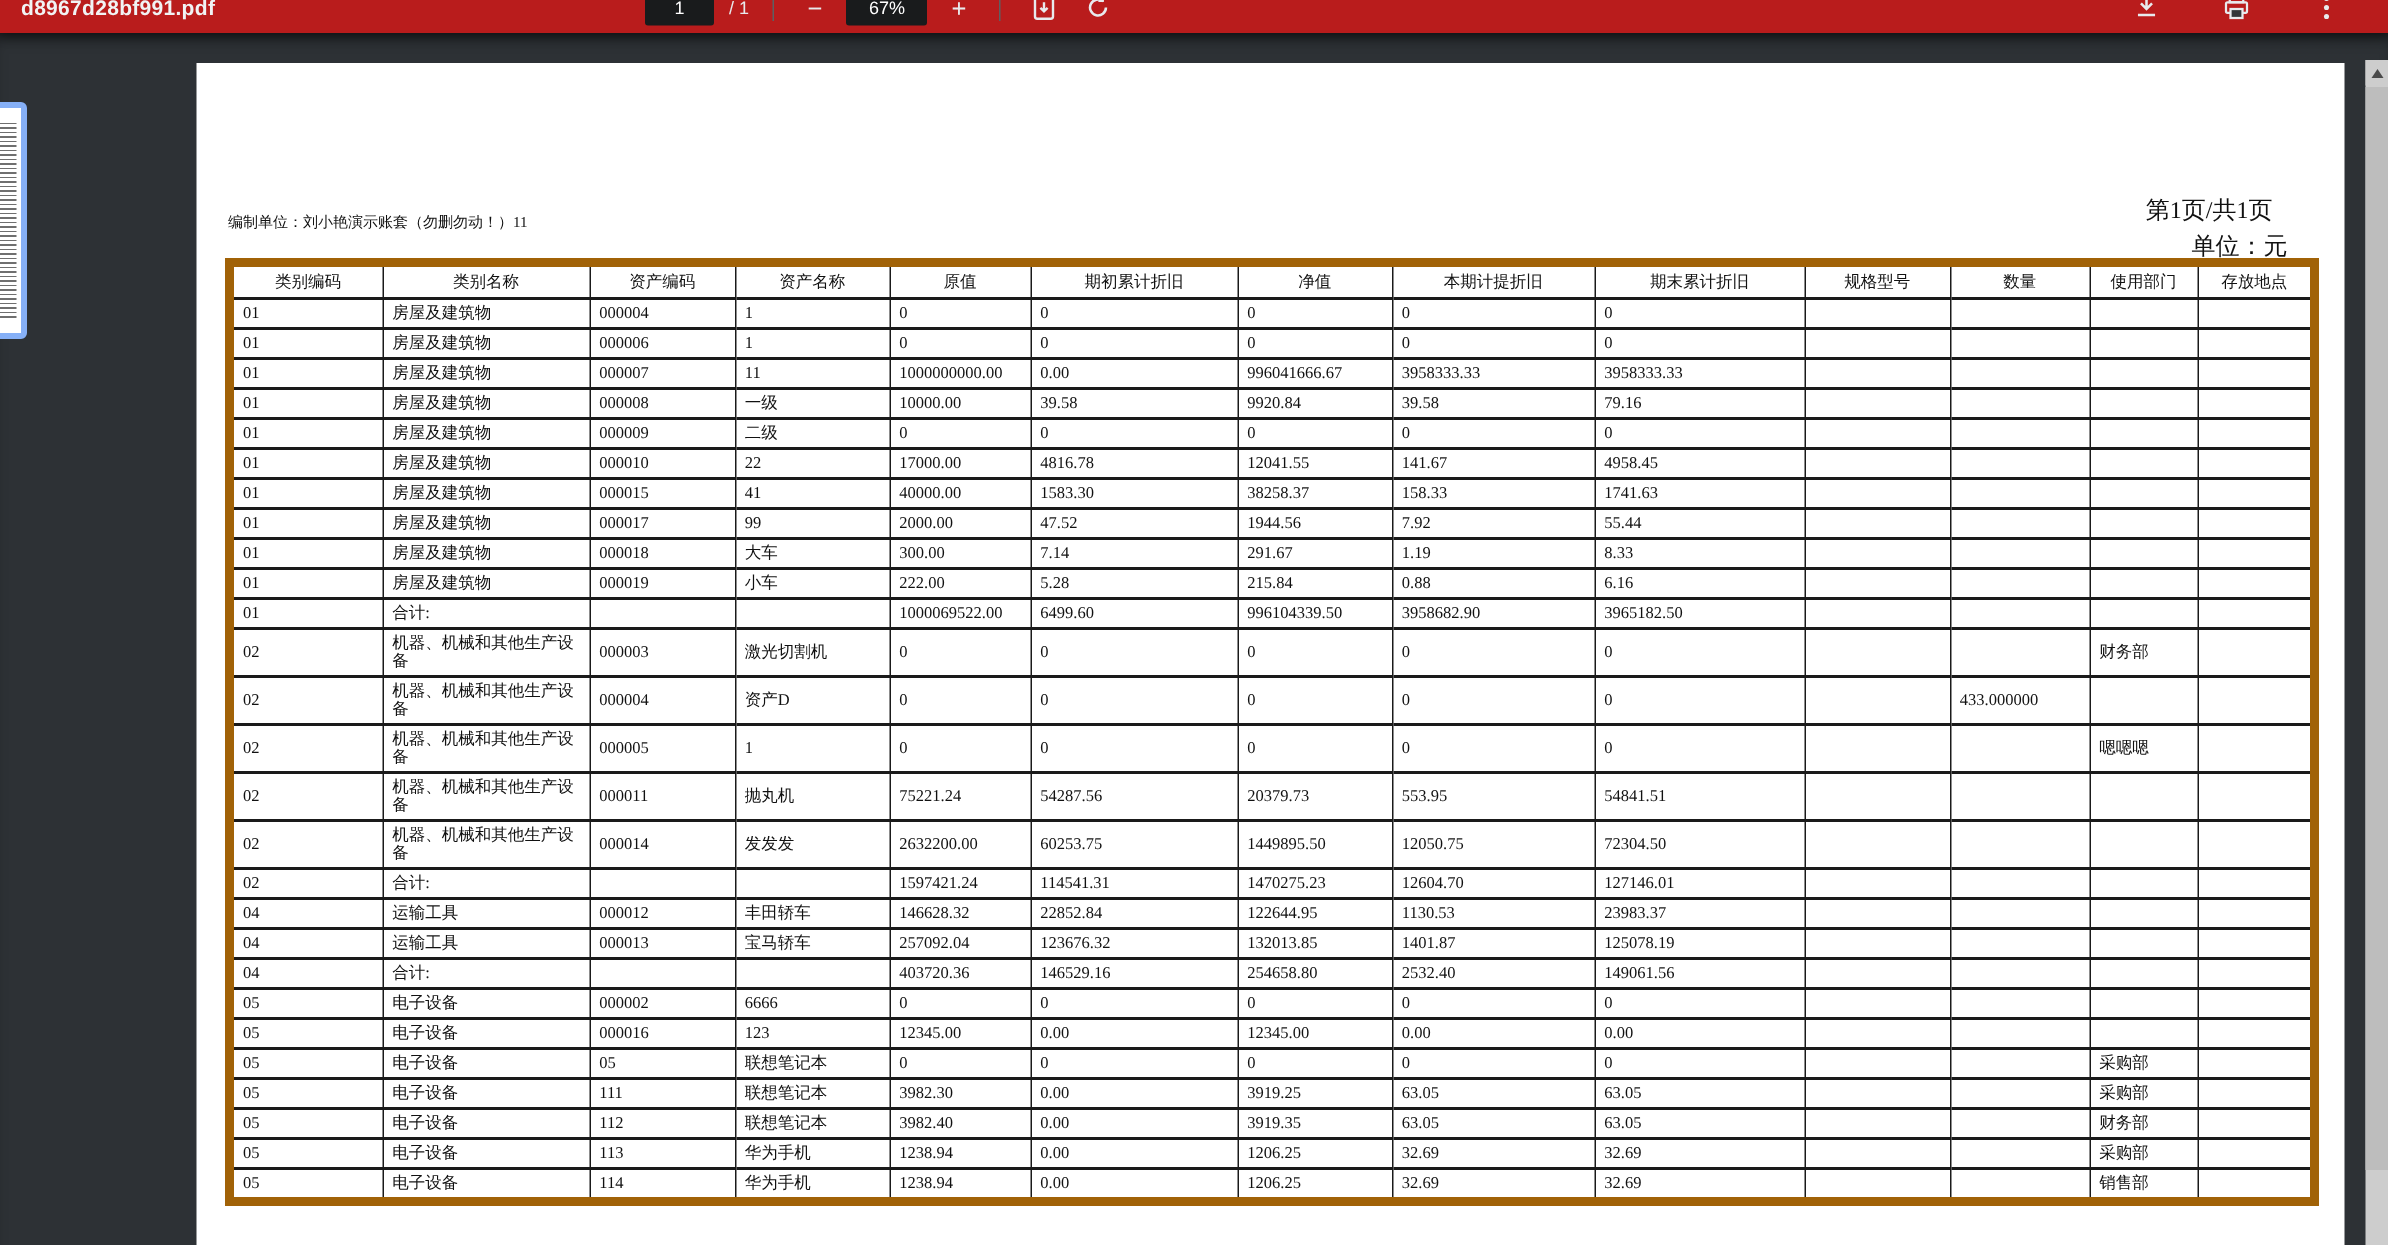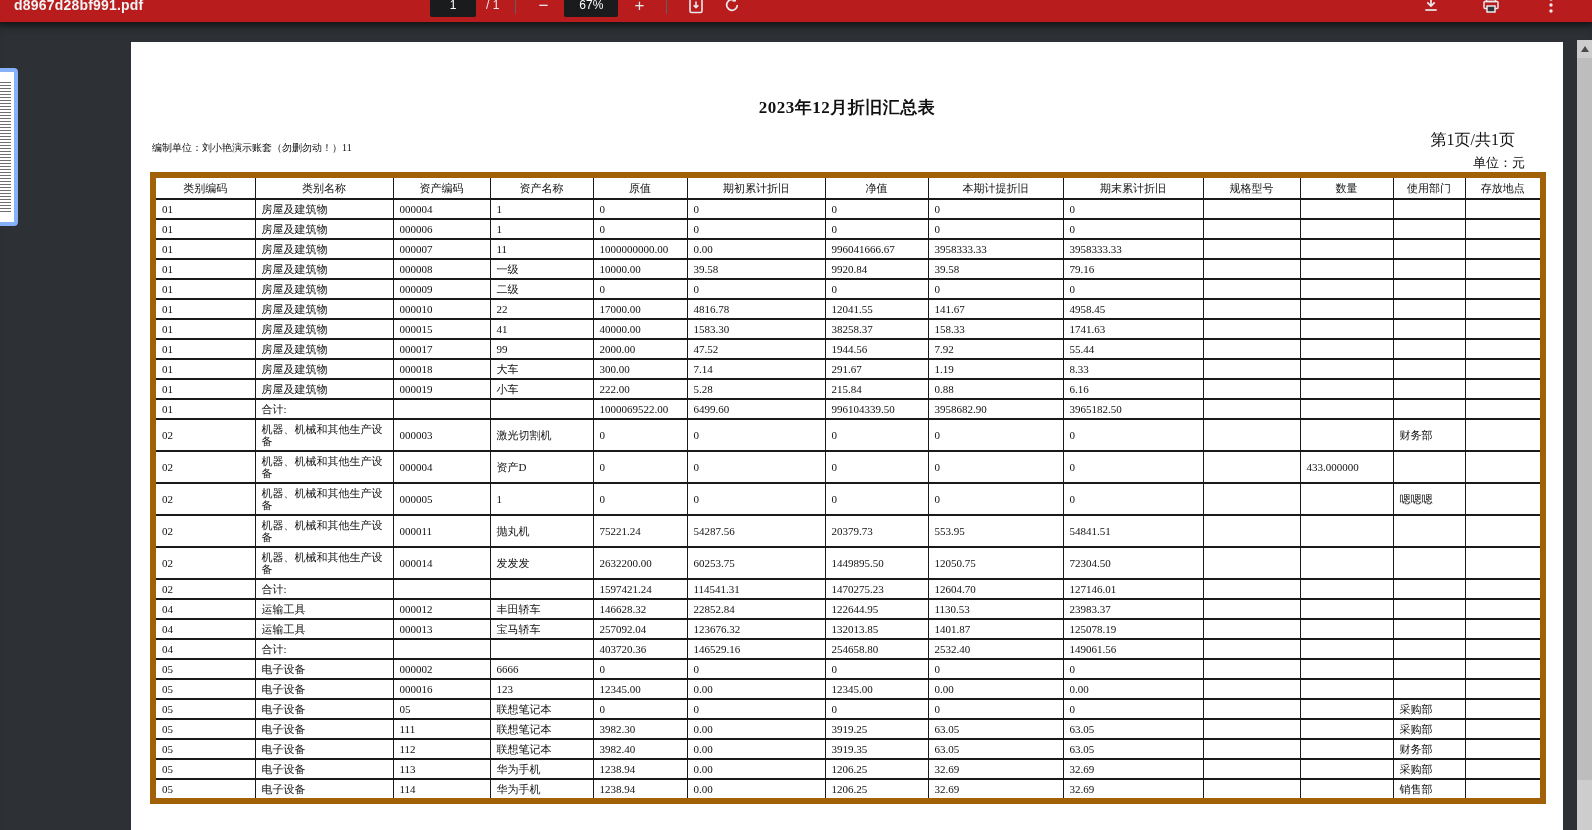--- a/index.html
+++ b/index.html
@@ -42,21 +42,21 @@
                                                     #6f6f6f 2px, #6f6f6f 3px); }
 
   
   .page { position:absolute; left:131px; top:20px; width:1432px; height:788px;
           background:#fff; overflow:hidden;
           font-family:"Liberation Serif","DejaVu Serif",serif; color:#111; }
   .doc-title { position:absolute; top:54px; left:0; width:100%; text-align:center;
                font-size:17px; font-weight:bold; letter-spacing:.5px; }
   .page-info { position:absolute; top:88px; right:48px; font-size:16px; }
   .prepared  { position:absolute; top:99px; left:21px; font-size:10px; }
-  .unit      { position:absolute; top:112px; right:38px; font-size:13px;font-family:Liberation Serif, serif; }
+  .unit      { position:absolute; top:112px; right:38px; font-size:16px;font-family:Liberation Serif, serif; }
 
   table.dep { position:absolute; left:19px; top:130px; width:1390px;
               border-collapse:collapse; table-layout:fixed;
               border:6px solid #a16207; }
   table.dep th, table.dep td {
               border:1px solid #1a1a1a; border-bottom:2px solid #1a1a1a;
               font-size:11px; font-weight:normal; line-height:12px;
               padding:3px 6px; height:17px; overflow:hidden;
               word-break:break-all; text-align:left; vertical-align:middle; }
   table.dep th { text-align:center; padding:4px 2px; }
@@ -138,21 +138,20 @@
   </div>
 </div>
 
 <div class="viewer">
 
   <div class="thumbnail">
     <div class="mini-lines"></div>
   </div>
 
   <div class="page">
-    <div class="doc-title">2023年12月折旧汇总表</div>
     <div class="page-info">第1页/共1页</div>
     <div class="prepared">编制单位：刘小艳演示账套（勿删勿动！）11</div>
     <div class="unit">单位：元</div>
 
     <table class="dep">
       <colgroup>
           <col style="width: 102px;">
           <col style="width: 138px;">
           <col style="width: 97px;">
           <col style="width: 103px;">

